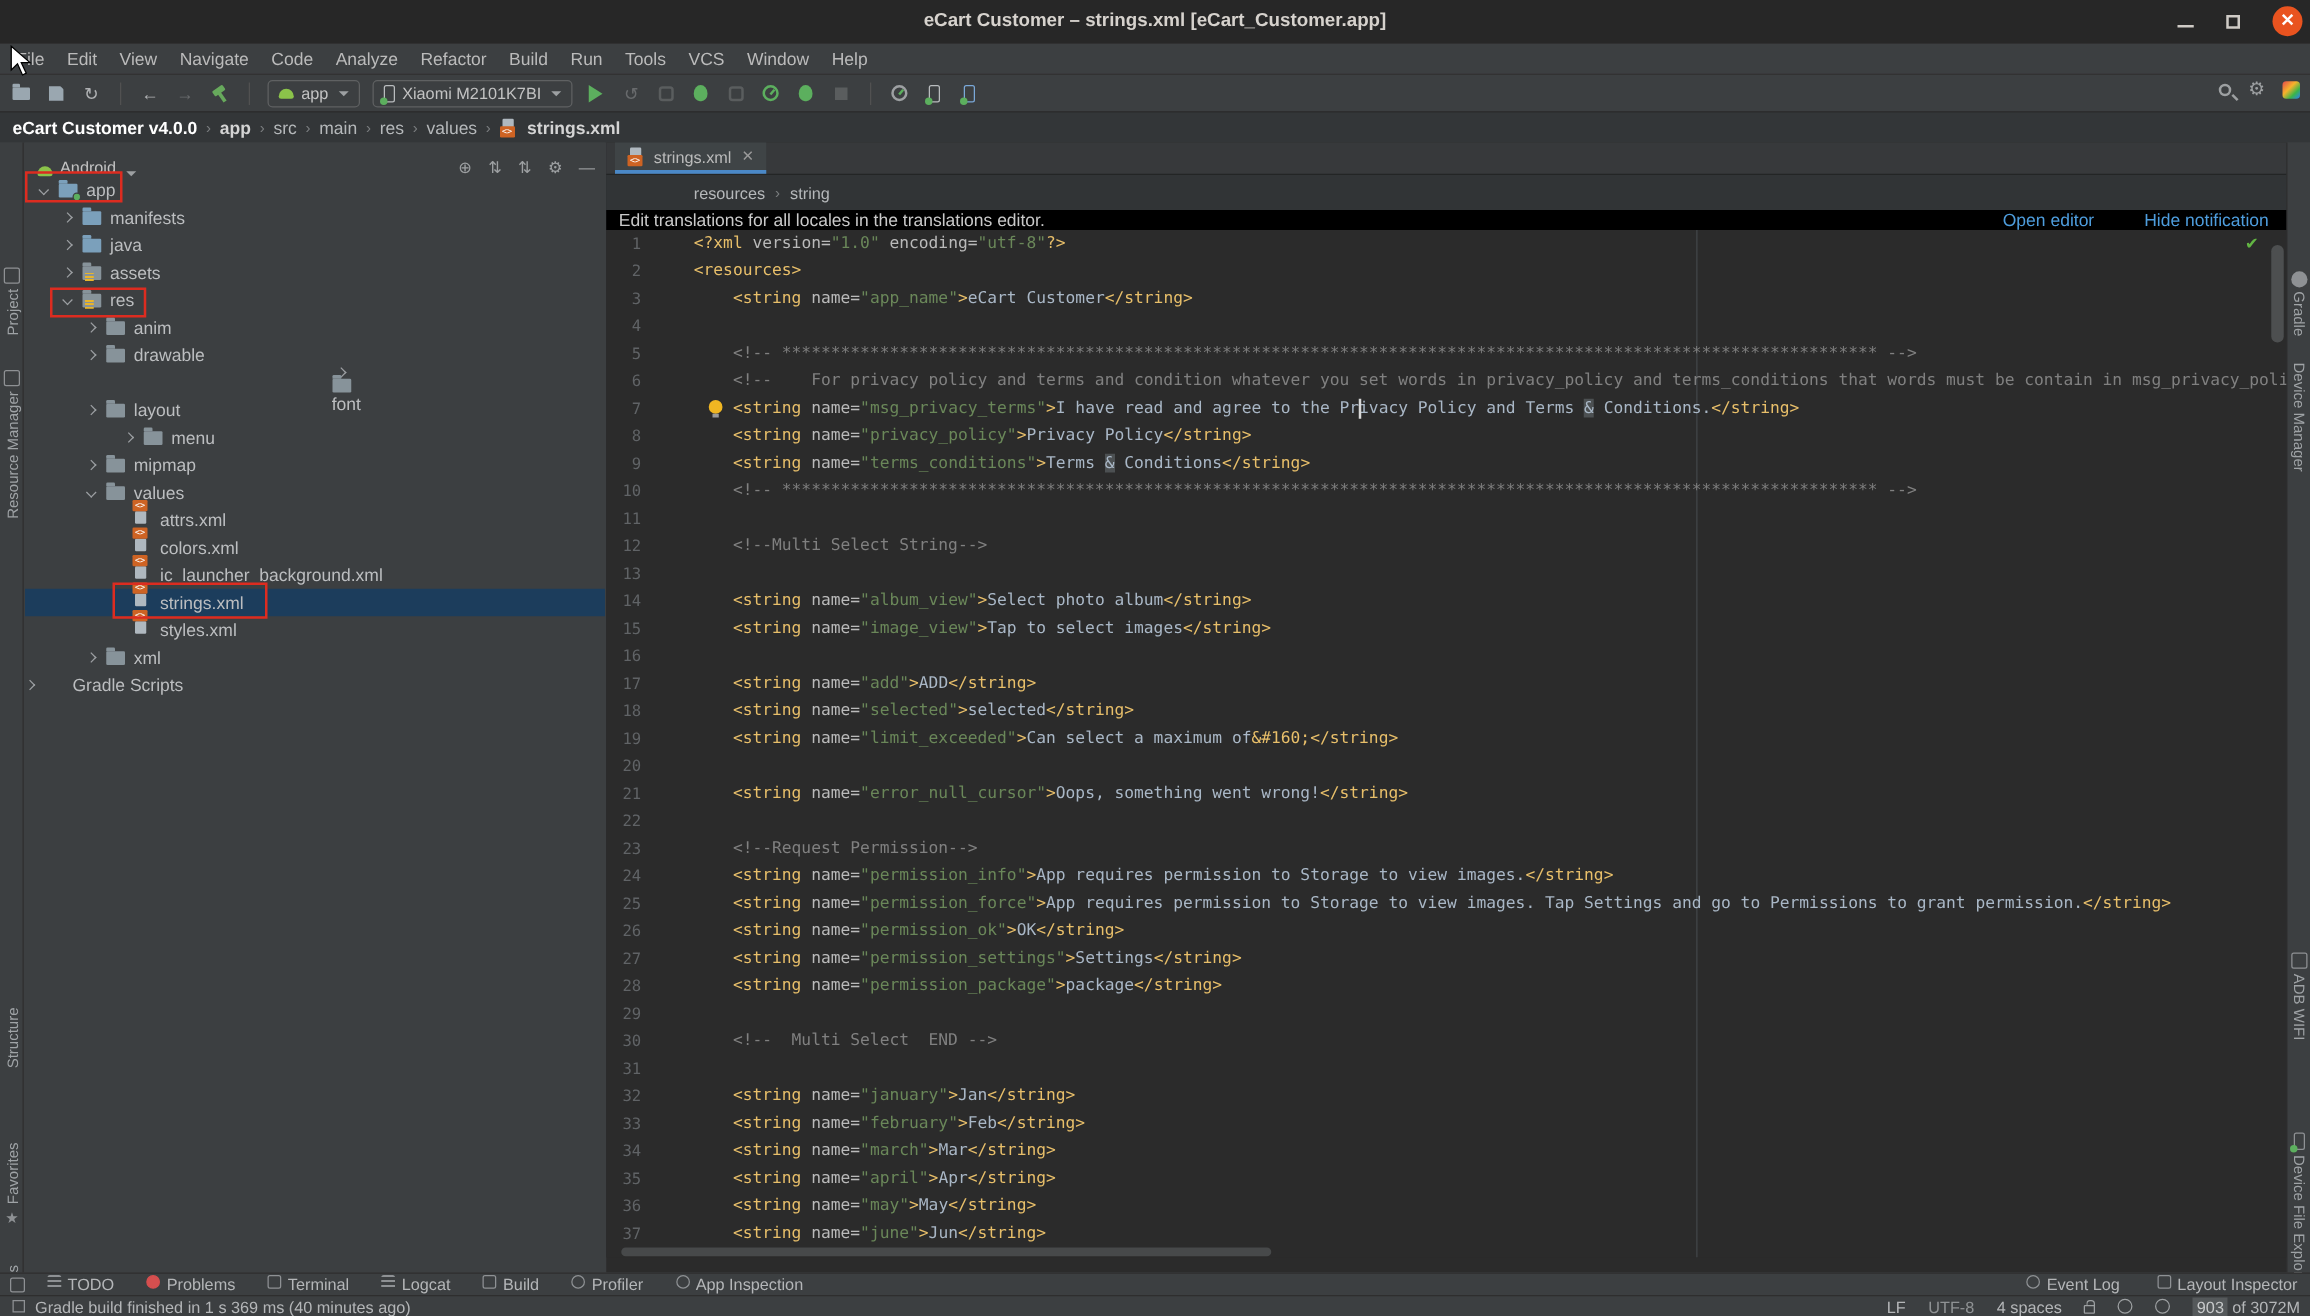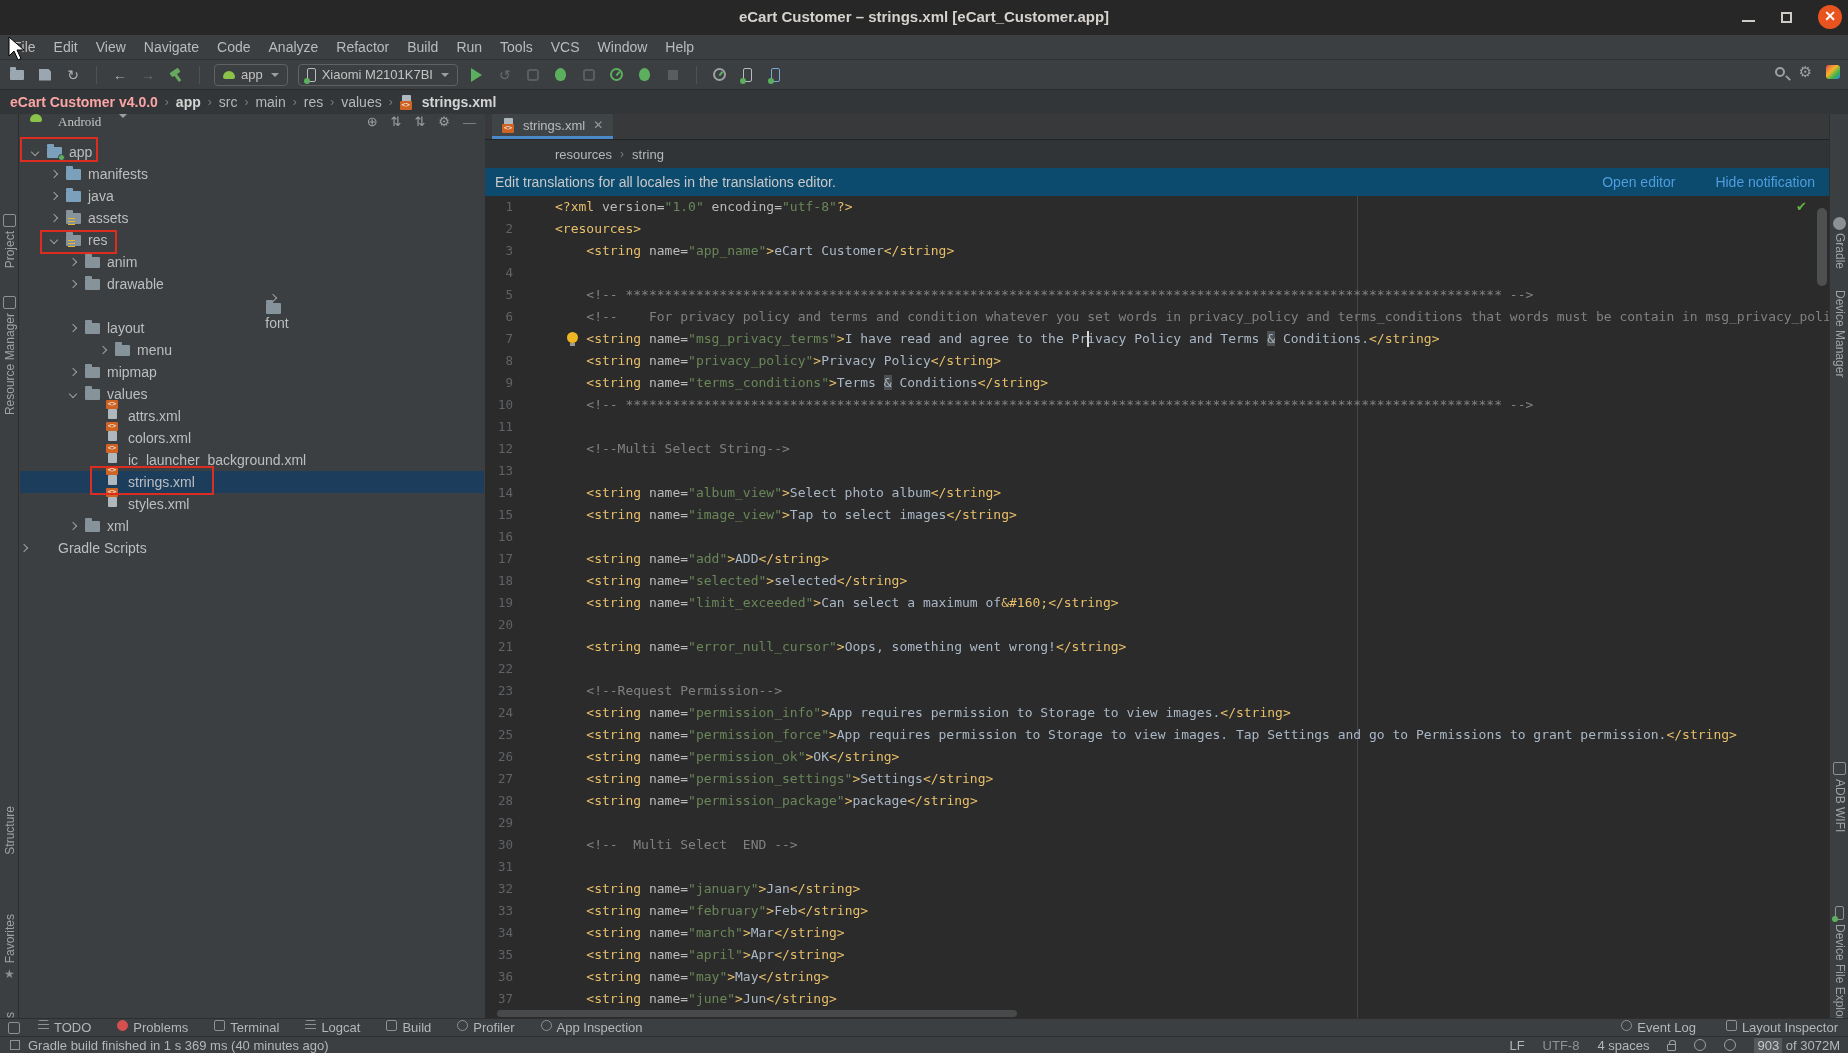--- a/index.html
+++ b/index.html
@@ -41,40 +41,40 @@
   .stop { width:10px; height:10px; background:#8b8d8f; }
   .circle-dim { width:12px; height:12px; border:2px solid #8b8d8f; border-radius:3px; }
   .tb-right { position:absolute; right:8px; top:4px; display:flex; align-items:center; gap:14px; }
   .search-ico { width:10px; height:10px; border:2px solid #9da0a2; border-radius:50%; position:relative; }
   .search-ico::after { content:""; position:absolute; left:8px; top:8px; width:6px; height:2px; background:#9da0a2; transform:rotate(45deg); }
   .gear-ico { font-size:15px; color:#9da0a2; line-height:16px; }
   .gift-ico { width:14px; height:14px; border-radius:3px; background:linear-gradient(135deg,#e5484d 0%,#f7b32b 40%,#39b54a 70%,#2d7ff9 100%); }
 
   
   .crumbbar { position:absolute; left:0; top:89px; width:1848px; height:25px; background:#333638; border-top:1px solid #2b2b2b; display:flex; align-items:center; padding-left:10px; font-size:14px; gap:7px; }
-  .crumb-root { font-weight:bold; color:#fca5a5; }
+  .crumb-root { font-weight:bold; color:#ffffff; }
   .crumb-sep { color:#7a7d7f; font-size:12px; }
   .crumb { color:#b5b8ba; }
   .crumb-strong { font-weight:bold; color:#d4d4d4; }
 
   
   .main { position:absolute; left:0; top:114px; width:1848px; height:904px; }
 
   
   .stripe-left { position:absolute; left:0; top:0; width:19px; height:904px; background:#3c3f41; border-right:1px solid #2e2e2e; }
   .stripe-right { position:absolute; right:0; top:0; width:19px; height:904px; background:#3c3f41; border-left:1px solid #2e2e2e; }
   .vbtn { position:absolute; left:0; width:19px; display:flex; flex-direction:column; align-items:center; gap:4px; color:#9fa3a6; font-size:12px; }
   .vtext-l { writing-mode:vertical-rl; transform:rotate(180deg); white-space:nowrap; }
   .vtext-r { writing-mode:vertical-rl; white-space:nowrap; }
   .stripe-ico { width:13px; height:13px; border:1.5px solid #8e9194; border-radius:2px; }
   .star { color:#8e9194; font-size:12px; }
 
   
   .project-panel { position:absolute; left:20px; top:0; width:464px; height:904px; background:#3c3f41; }
-  .panel-header { height:27px; display:flex; align-items:flex-start; padding:0 8px 0 10px; font-size:13px; color:#c3c3c3; gap:16px;font-family:Liberation Serif, serif; }
+  .panel-header { height:27px; display:flex; align-items:flex-end; padding:0 8px 0 10px; font-size:13px; color:#c3c3c3; gap:6px; }
   .ph-icons { margin-left:auto; display:flex; gap:13px; color:#9da0a2; font-size:13px; }
   .tree { position:relative; font-size:14px; color:#bcbec0; }
   .tree-row { height:22px; display:flex; align-items:center; white-space:nowrap; }
   .tree-row.selected { background:#1c3d5c; }
   .chev { width:6px; height:6px; border-right:1.6px solid #9da0a3; border-bottom:1.6px solid #9da0a3; display:inline-block; transform:rotate(-45deg); margin-right:9px; flex:none; }
   .chev.open { transform:rotate(45deg); }
   .chev-space { width:17px; flex:none; display:inline-block; }
   .t-ico { width:17px; height:14px; position:relative; margin-right:5px; flex:none; }
   .fold-base { position:absolute; left:0; top:2px; width:15px; height:11px; border-radius:1px; }
   .fold-base::before { content:""; position:absolute; left:0; top:-3px; width:7px; height:3px; border-radius:1px 1px 0 0; background:inherit; }
@@ -91,21 +91,21 @@
 
   
   .ann { position:absolute; border:2.5px solid #dd2c20; z-index:50; }
 
   
   .editor { position:absolute; left:485px; top:0; width:1344px; height:904px; background:#2b2b2b; }
   .tabbar { height:26px; background:#37393b; display:flex; align-items:flex-end; border-bottom:1px solid #232525; }
   .tab { display:flex; align-items:center; gap:6px; background:#3f4446; padding:0 10px; height:25px; font-size:13px; color:#bbbbbb; border-bottom:3px solid #4a88c7; margin-left:7px; }
   .tab .close { color:#9a9a9a; font-size:12px; margin-left:2px; }
   .ed-crumbs { height:28px; background:#313436; display:flex; align-items:center; padding-left:70px; gap:8px; font-size:13px; color:#9da0a3; }
-  .notif { height:28px; background:#0c4a6e; display:flex; align-items:center; padding:0 14px 0 10px; font-size:14px; color:#c9c9c9; }
+  .notif { height:16px; background:#000000; display:flex; align-items:center; padding:0 14px 0 10px; font-size:14px; color:#c9c9c9; }
   .notif-actions { margin-left:auto; display:flex; gap:40px; }
   .notif-link { color:#4e9ddd; font-size:14px; }
 
   .code-area { position:relative; height:822px; overflow:hidden; background:#2b2b2b; }
   .margin-guide { position:absolute; left:872px; top:0; bottom:0; width:1px; background:#43474a; }
   .code-row { position:relative; height:22px; font-family:"DejaVu Sans Mono",monospace; font-size:13px; line-height:22px; white-space:pre; color:#a9b7c6; }
   .ln { position:absolute; left:0; top:0; width:28px; text-align:right; color:#606366; font-size:12.5px; }
   .ct { position:absolute; left:70px; top:0; }
   .c-tag { color:#e8bf6a; } .c-attr { color:#bababa; } .c-eq { color:#bababa; }
   .c-val { color:#6a8759; } .c-txt { color:#a9b7c6; } .c-com { color:#808080; }

